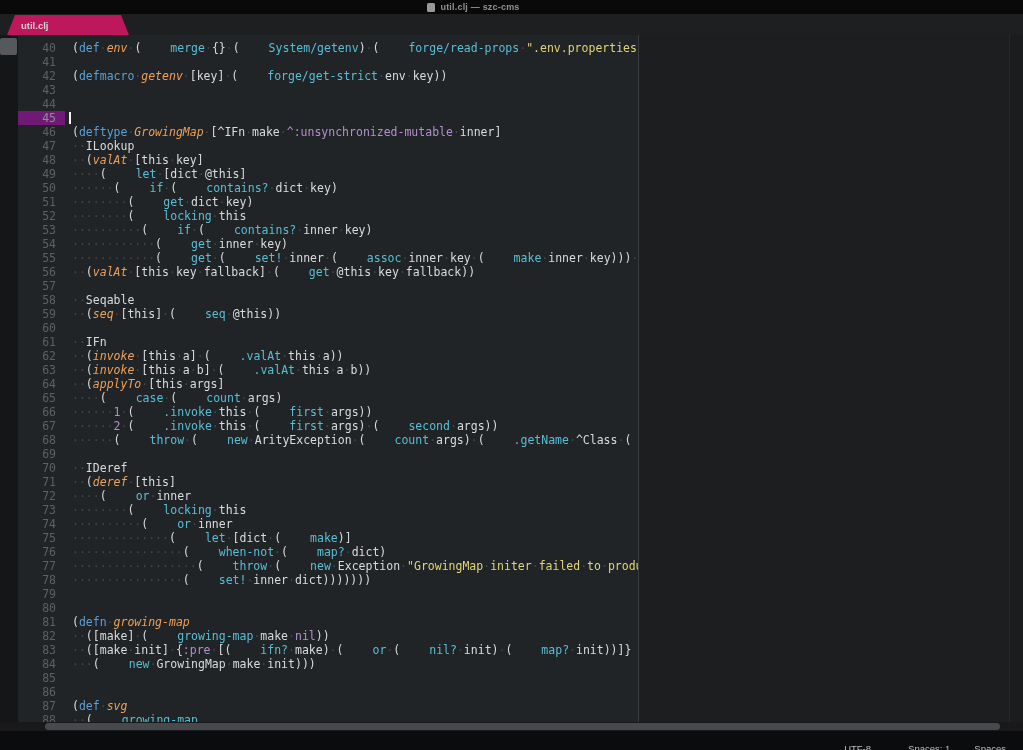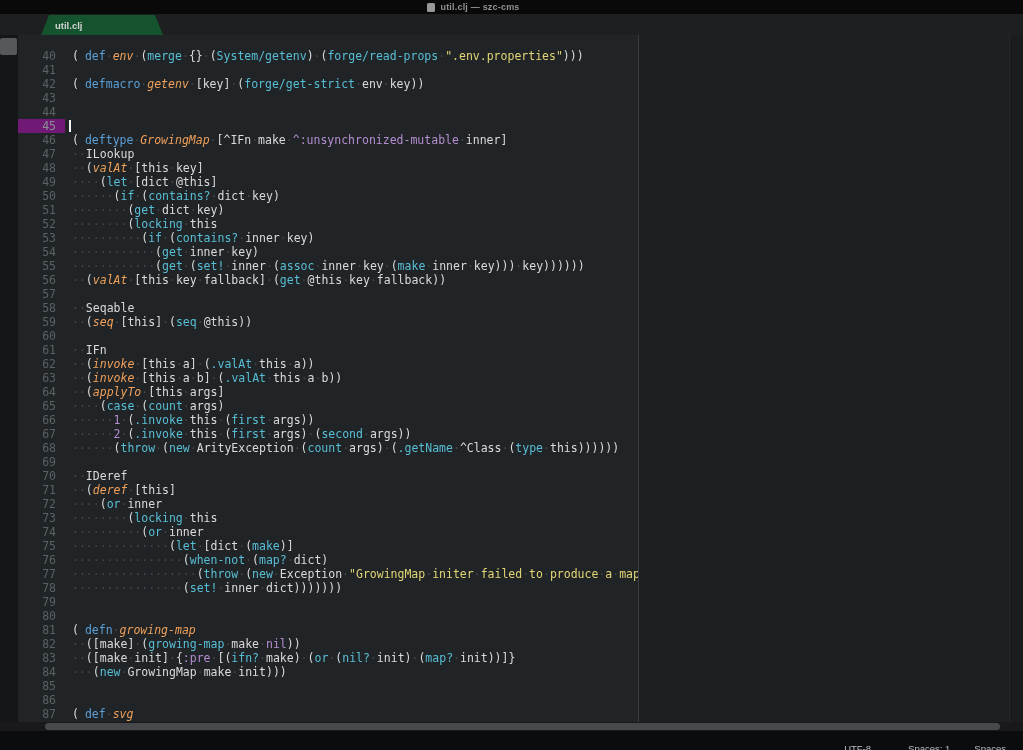--- a/index.html
+++ b/index.html
@@ -8,42 +8,42 @@
 
   
   .titlebar { height:14px; background:#09090a; display:flex; align-items:center;
     justify-content:center; }
   .title-group { display:flex; align-items:center; gap:5px; margin-right:76px; }
   .file-icon { width:8px; height:9px; background:#96989a; border-radius:1.5px; display:inline-block; }
   .window-title { font-size:9px; color:#8f9193; font-weight:bold; letter-spacing:.2px; }
 
   
   .tabbar { height:21px; background:#1d1f21; position:relative; }
-  .tab { position:absolute; left:41px; bottom:0; width:122px; height:20px;
-    background:#14532d; clip-path:polygon(8px 0, calc(100% - 8px) 0, 100% 100%, 0 100%);
+  .tab { position:absolute; left:7px; bottom:0; width:122px; height:20px;
+    background:#be185d; clip-path:polygon(8px 0, calc(100% - 8px) 0, 100% 100%, 0 100%);
     display:flex; align-items:center; padding-left:14px; }
   .tab-label { font-size:9.5px; color:#d2d4d5; font-weight:bold; }
 
   
   .editor { position:relative; height:687px; background:#212426; overflow:hidden; }
   .left-track { position:absolute; left:0; top:0; bottom:0; width:18px; background:#141618; }
   .left-thumb { position:absolute; left:0; top:3px; width:17px; height:17px;
     background:#56595c; border-radius:2px; }
-  .code-lines { position:absolute; left:18px; top:12px; right:0; padding-top:2px;
+  .code-lines { position:absolute; left:18px; top:4px; right:0; padding-top:2px;
     font-family:"DejaVu Sans Mono", monospace; font-size:11.5px; line-height:14px; white-space:pre; }
   .line { position:relative; height:14px; display:flex; }
   .gutter { display:inline-block; width:47px; text-align:right; padding-right:9px;
     color:#5b6164; flex:none; }
   .gutter.active { background:#701a75; color:#8a9094; }
   .code { padding-left:7px; }
   .cursor { position:absolute; left:51px; top:1px; width:2px; height:12px; background:#f2f3f3; }
   .ws { color:var(--ws); }
   .tok-w { color:var(--fg); }
-  .tok-b { color:var(--blue);margin-left:6px; }
-  .tok-c { color:var(--cyan); }
+  .tok-b { color:var(--blue); }
+  .tok-c { color:var(--cyan);margin-left:29px; }
   .tok-o { color:var(--orange); font-style:italic; }
   .tok-p { color:var(--purple); }
   .tok-y { color:var(--yellow); }
   .ruler { position:absolute; left:638px; top:0; bottom:0; width:1px; background:#393d40; }
   .dim-area { position:absolute; left:639px; right:14px; top:0; bottom:0; background:#1c1e20; }
   .vscroll-track { position:absolute; right:0; top:0; bottom:0; width:14px;
     background:#1a1c1e; border-left:1px solid #26282a; }
 
   
   .hscroll { height:9px; background:#19191c; position:relative; }

